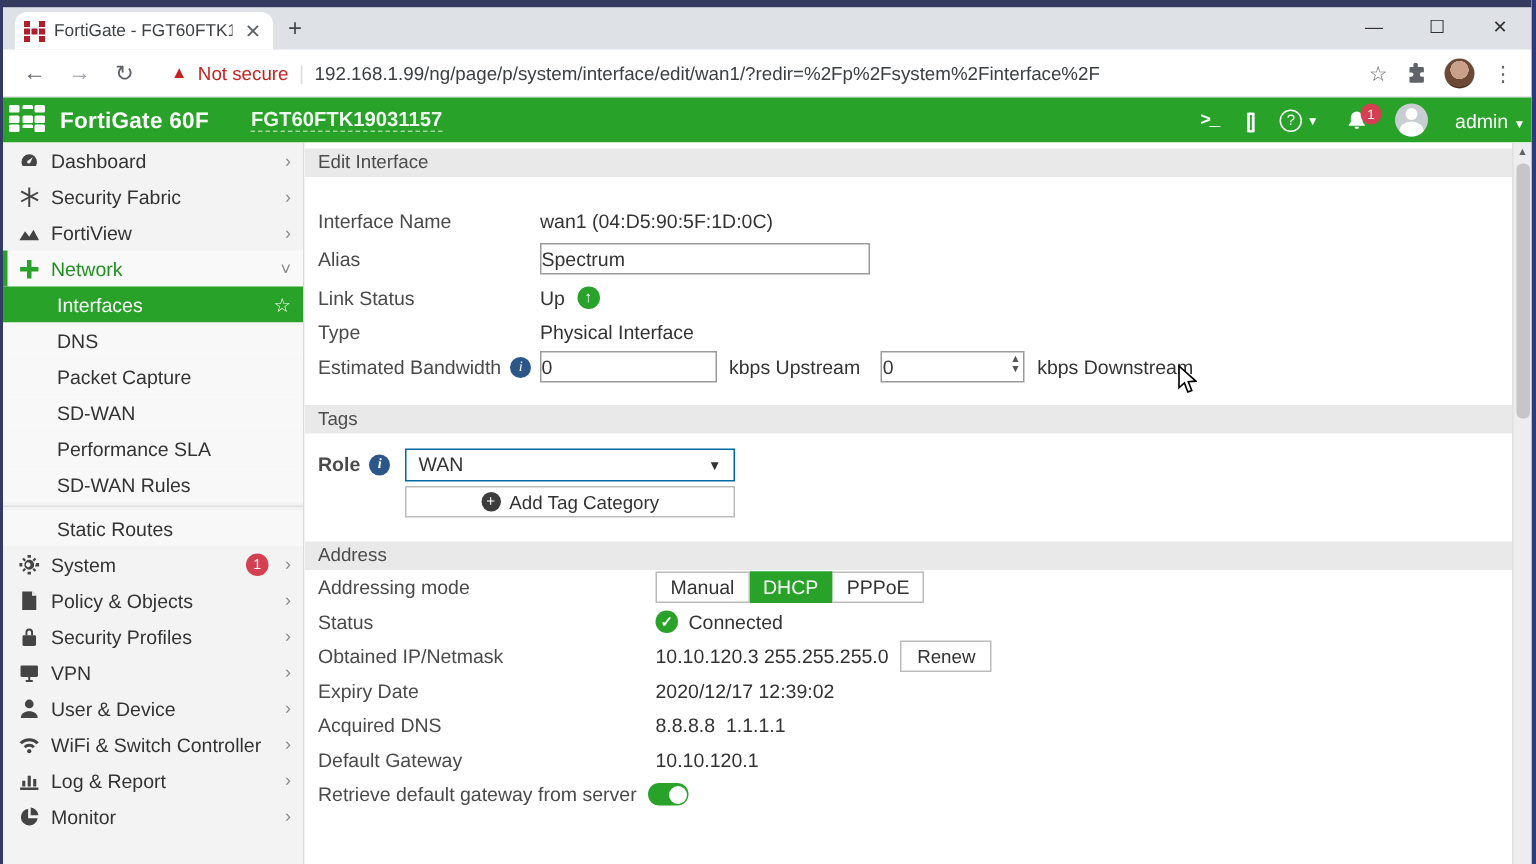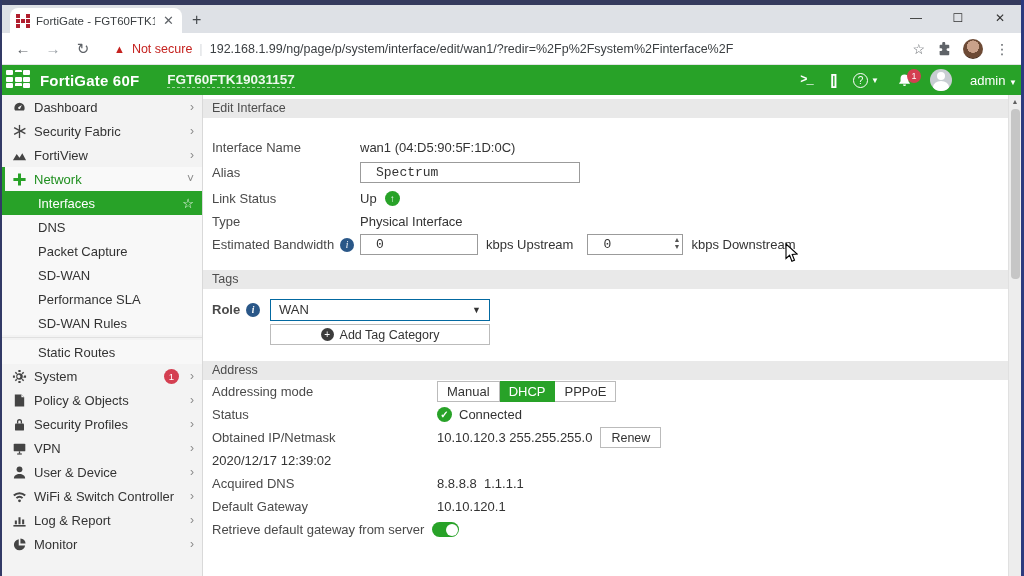--- a/index.html
+++ b/index.html
@@ -75,21 +75,21 @@
 
   .content { flex:1; position:relative; background:#fff; overflow:hidden; padding-right:13px; }
   .secbar { background:#e9e9e9; color:#4c4c4c; font-size:12.5px; height:19px; line-height:19px; padding-left:9px; }
   .pagehead { margin-top:4px; }
   .formarea { padding-top:18px; }
   .row { display:flex; align-items:center; min-height:23px; padding-left:9px; font-size:13px; color:#333; }
   .row .label { width:148px; color:#4a4a4a; flex:none; display:flex; align-items:center; gap:6px;}
   .row .wlabel { width:225px; color:#4a4a4a; flex:none; }
   .infoicon { width:14px; height:14px; border-radius:50%; background:#2a5788; color:#fff; font-size:9.5px; font-style:italic;
      font-family:"Liberation Serif", serif; display:inline-flex; align-items:center; justify-content:center; flex:none;}
-  input.txt { border:1px solid #9b9b9b; height:21px; font-size:13px; padding:0 15px; color:#333; font-family:Liberation Mono, monospace; }
+  input.txt { border:1px solid #9b9b9b; height:21px; font-size:13px; padding:0 0; color:#333; font-family:Liberation Sans, sans-serif; }
   .alias-input { width:220px; }
   .bw-input { width:118px; }
   .bw-input2 { width:96px; }
   .spinbox { position:relative; display:inline-flex; }
   .spin { position:absolute; right:3px; top:2px; display:flex; flex-direction:column; line-height:1; color:#555; font-size:7px;}
   .unit { margin:0 14px 0 8px; }
   .statcirc { width:15px; height:15px; border-radius:50%; background:#28a228; color:#fff; font-size:10px;
      display:inline-flex; align-items:center; justify-content:center; margin-left:8px; font-weight:bold;}
   .checkcirc { width:15px; height:15px; border-radius:50%; background:#28a228; color:#fff; font-size:10px;
      display:inline-flex; align-items:center; justify-content:center; margin-right:7px; font-weight:bold;}
@@ -400,20 +400,21 @@
           <span class="wlabel">Status</span>
           <span class="checkcirc">✓</span>
           <span>Connected</span>
         </div>
         <div class="row">
           <span class="wlabel">Obtained IP/Netmask</span>
           <span class="val-pre">10.10.120.3 255.255.255.0</span>
           <button class="btn renew">Renew</button>
         </div>
         <div class="row">
+          <span class="wlabel">Expiry Date</span>
           <span>2020/12/17 12:39:02</span>
         </div>
         <div class="row">
           <span class="wlabel">Acquired DNS</span>
           <span class="val-pre">8.8.8.8  1.1.1.1</span>
         </div>
         <div class="row">
           <span class="wlabel">Default Gateway</span>
           <span>10.10.120.1</span>
         </div>

